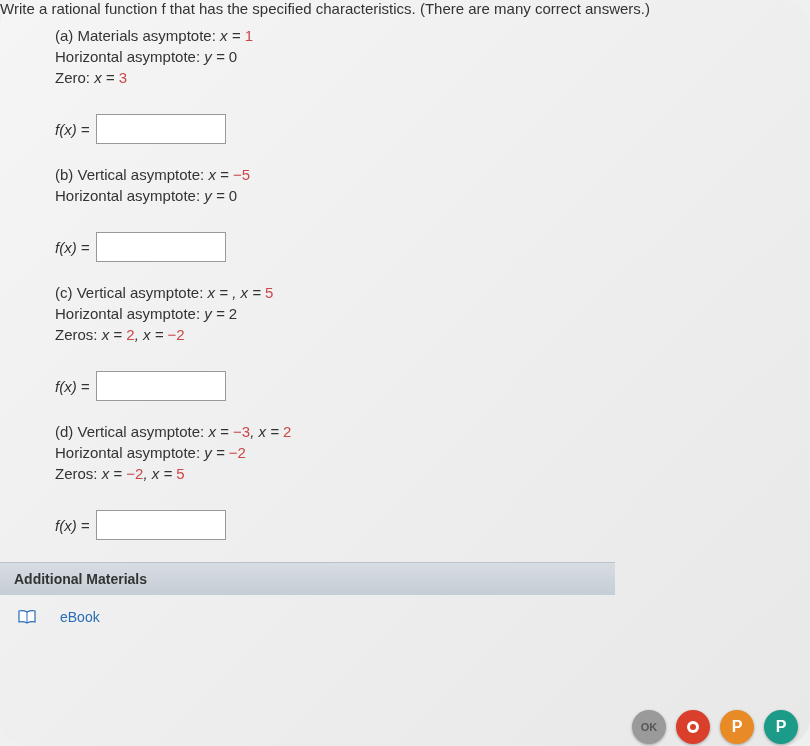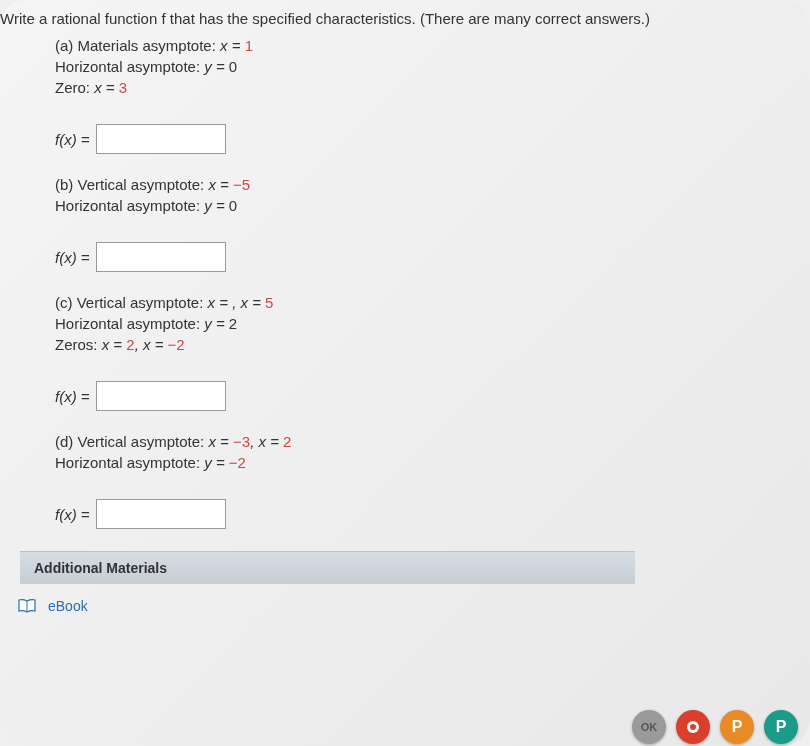--- a/index.html
+++ b/index.html
@@ -12,21 +12,21 @@
       background: #f0f0f0;
       width: 810px;
       height: 746px;
       overflow: hidden;
       color: #333;
       font-size: 15px;
       position: relative;
     }
     .page {
       background: linear-gradient(135deg, #f5f5f5 0%, #e8e8e8 100%);
-      padding: 10px 0 0 0;
+      padding: 0 0 0 0;
       height: 100%;
       border-radius: 27px;
     }
     .intro {
       padding: 0 10px 10px 0;
       color: #333;
       font-size: 15px;
     }
     .content {
       padding-left: 55px;
@@ -64,27 +64,26 @@
     }
     .additional {
       background: linear-gradient(180deg, #d8dde3 0%, #c5cdd5 100%);
       padding: 8px 14px;
       font-weight: bold;
       font-size: 14px;
       color: #333;
       margin-top: 10px;
       width: 615px;
       border-top: 1px solid rgba(0,0,0,0.05);
-      margin-left: 20px;
     }
     .ebook-row {
       padding: 14px 18px;
       display: flex;
       align-items: center;
-      gap: 12px;
+      gap: 24px;
     }
     .ebook-icon {
       display: inline-flex;
     }
     .ebook-link {
       color: #2a6cb5;
       font-size: 14px;
     }
     .taskbar-icons {
       position: absolute;
@@ -172,20 +171,24 @@
     </div>
 
     <div class="part">
       <div class="line">
         <span>(d) Vertical asymptote:</span>
         <span class="italic">x = </span><span class="red">−3</span><span class="italic">, x = </span><span class="red">2</span>
       </div>
       <div class="line">
         <span>Horizontal asymptote:</span>
         <span class="italic">y = </span><span class="red">−2</span>
+      </div>
+      <div class="line">
+        <span>Zeros:</span>
+        <span class="italic">x = </span><span class="red">−2</span><span class="italic">, x = </span><span class="red">5</span>
       </div>
       <div class="fx-row">
         <span class="fx-label">f(x) =</span>
         <input class="answer-input" type="text" style="">
       </div>
     </div>
 
   </div>
 
   <div class="additional">Additional Materials</div>

